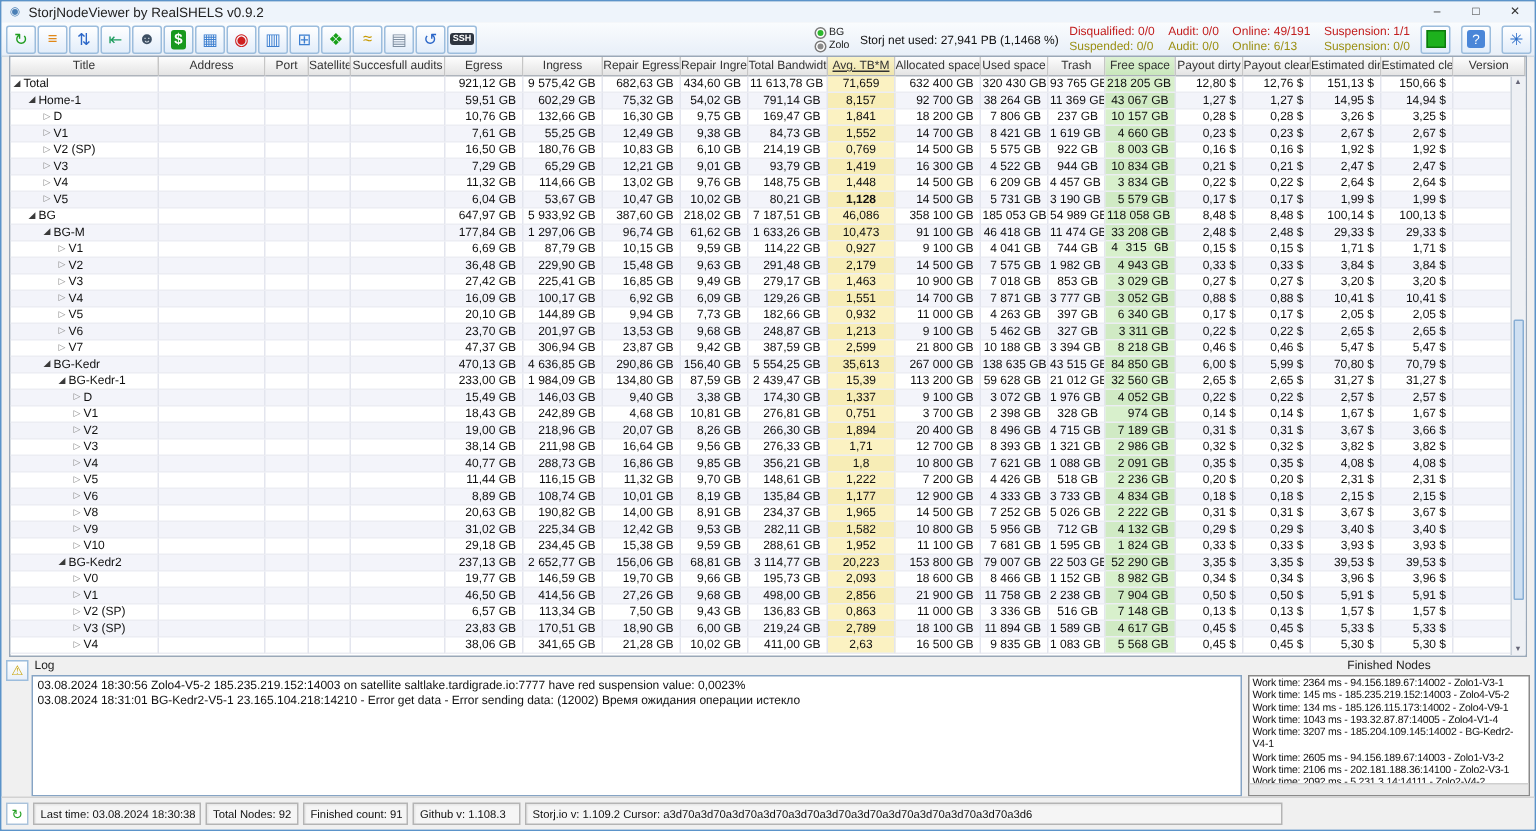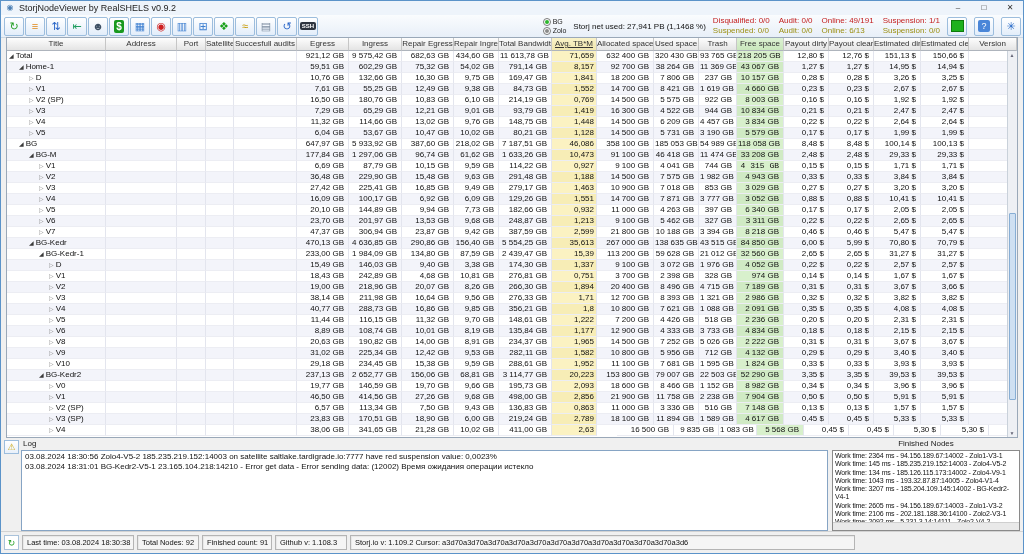--- a/index.html
+++ b/index.html
@@ -40,21 +40,21 @@
     background:linear-gradient(#fdfdfd,#e4e4e4);border-right:1px solid #c6c6c6;border-bottom:1px solid #aeb4bc;
     overflow:hidden;white-space:nowrap;flex-shrink:0;}
   .th.avg{background:linear-gradient(#faf3c9,#efe5ad);text-decoration:underline;}
   .th.free{background:linear-gradient(#def2d4,#c9e7bc);}
   .tr{display:flex;height:11px;background:#fff;}
   .tr.odd{background:#f3f4fa;}
   .td{box-sizing:border-box;height:11px;font-size:8px;line-height:10px;color:#101010;
     border-right:1px solid #e3e5ee;border-bottom:1px solid #ecedf3;
     overflow:hidden;white-space:nowrap;text-align:right;padding:0 4px 0 1px;flex-shrink:0;}
   .td.title{text-align:left;display:flex;align-items:center;}
-  .td.avg{background:#fbf2c2;padding:0 2px;}
+  .td.avg{background:#fbf2c2;text-align:center;padding:0 2px;}
   .tr.odd .td.avg{background:#f7edb6;}
   .td.free{background:#d8f0cc;}
   .tr.odd .td.free{background:#d0eac4;}
   .exp{font-size:6px;margin-right:2px;flex:0 0 auto;}
   .exp.open{color:#3a3a3a;} .exp.closed{color:#8a8a8a;}
   .vscroll{position:absolute;right:0;top:13px;bottom:0;width:9px;background:#eef0f4;
     border-left:1px solid #c9d1da;}
   .vthumb{position:absolute;left:1px;right:1px;top:42%;height:48%;background:#cfe0f2;
     border:1px solid #88aed4;border-radius:1px;}
   .varr{position:absolute;left:0;width:8px;text-align:center;font-size:5px;color:#667;}
@@ -388,21 +388,21 @@
           </div>
           <div class="td" style="width: 71px;"></div>
           <div class="td" style="width: 29px;"></div>
           <div class="td" style="width: 28px;"></div>
           <div class="td" style="width: 63px;"></div>
           <div class="td" style="width: 52px;">6,04 GB</div>
           <div class="td" style="width: 53px;">53,67 GB</div>
           <div class="td" style="width: 52px;">10,47 GB</div>
           <div class="td" style="width: 45px;">10,02 GB</div>
           <div class="td" style="width: 53px;">80,21 GB</div>
-          <div class="td avg" style="width: 45px;">1,128</div>
+          <div class="td avg" style="width: 45px; font-weight: bold;">1,128</div>
           <div class="td" style="width: 57px;">14 500 GB</div>
           <div class="td" style="width: 45px;">5 731 GB</div>
           <div class="td" style="width: 38px;">3 190 GB</div>
           <div class="td free" style="width: 47px;">5 579 GB</div>
           <div class="td" style="width: 45px;">0,17 $</div>
           <div class="td" style="width: 45px;">0,17 $</div>
           <div class="td" style="width: 47px;">1,99 $</div>
           <div class="td" style="width: 48px;">1,99 $</div>
           <div class="td" style="width: 40px; flex: 1 0 40px;"></div>
         </div>
@@ -488,21 +488,21 @@
           </div>
           <div class="td" style="width: 71px;"></div>
           <div class="td" style="width: 29px;"></div>
           <div class="td" style="width: 28px;"></div>
           <div class="td" style="width: 63px;"></div>
           <div class="td" style="width: 52px;">36,48 GB</div>
           <div class="td" style="width: 53px;">229,90 GB</div>
           <div class="td" style="width: 52px;">15,48 GB</div>
           <div class="td" style="width: 45px;">9,63 GB</div>
           <div class="td" style="width: 53px;">291,48 GB</div>
-          <div class="td avg" style="width: 45px;">1,188</div>
+          <div class="td avg" style="width: 45px;">2,179</div>
           <div class="td" style="width: 57px;">14 500 GB</div>
           <div class="td" style="width: 45px;">7 575 GB</div>
           <div class="td" style="width: 38px;">1 982 GB</div>
           <div class="td free" style="width: 47px;">4 943 GB</div>
           <div class="td" style="width: 45px;">0,33 $</div>
           <div class="td" style="width: 45px;">0,33 $</div>
           <div class="td" style="width: 47px;">3,84 $</div>
           <div class="td" style="width: 48px;">3,84 $</div>
           <div class="td" style="width: 40px; flex: 1 0 40px;"></div>
         </div>
@@ -1064,21 +1064,21 @@
           <div class="td" style="width: 71px;"></div>
           <div class="td" style="width: 29px;"></div>
           <div class="td" style="width: 28px;"></div>
           <div class="td" style="width: 63px;"></div>
           <div class="td" style="width: 52px;">38,06 GB</div>
           <div class="td" style="width: 53px;">341,65 GB</div>
           <div class="td" style="width: 52px;">21,28 GB</div>
           <div class="td" style="width: 45px;">10,02 GB</div>
           <div class="td" style="width: 53px;">411,00 GB</div>
           <div class="td avg" style="width: 45px;">2,63</div>
-          <div class="td" style="width: 57px; margin-left: 20px;">16 500 GB</div>
+          <div class="td" style="width: 57px;">16 500 GB</div>
           <div class="td" style="width: 45px;">9 835 GB</div>
           <div class="td" style="width: 38px;">1 083 GB</div>
           <div class="td free" style="width: 47px;">5 568 GB</div>
           <div class="td" style="width: 45px;">0,45 $</div>
           <div class="td" style="width: 45px;">0,45 $</div>
           <div class="td" style="width: 47px;">5,30 $</div>
           <div class="td" style="width: 48px;">5,30 $</div>
           <div class="td" style="width: 40px; flex: 1 0 40px;"></div>
         </div>
       </div>

